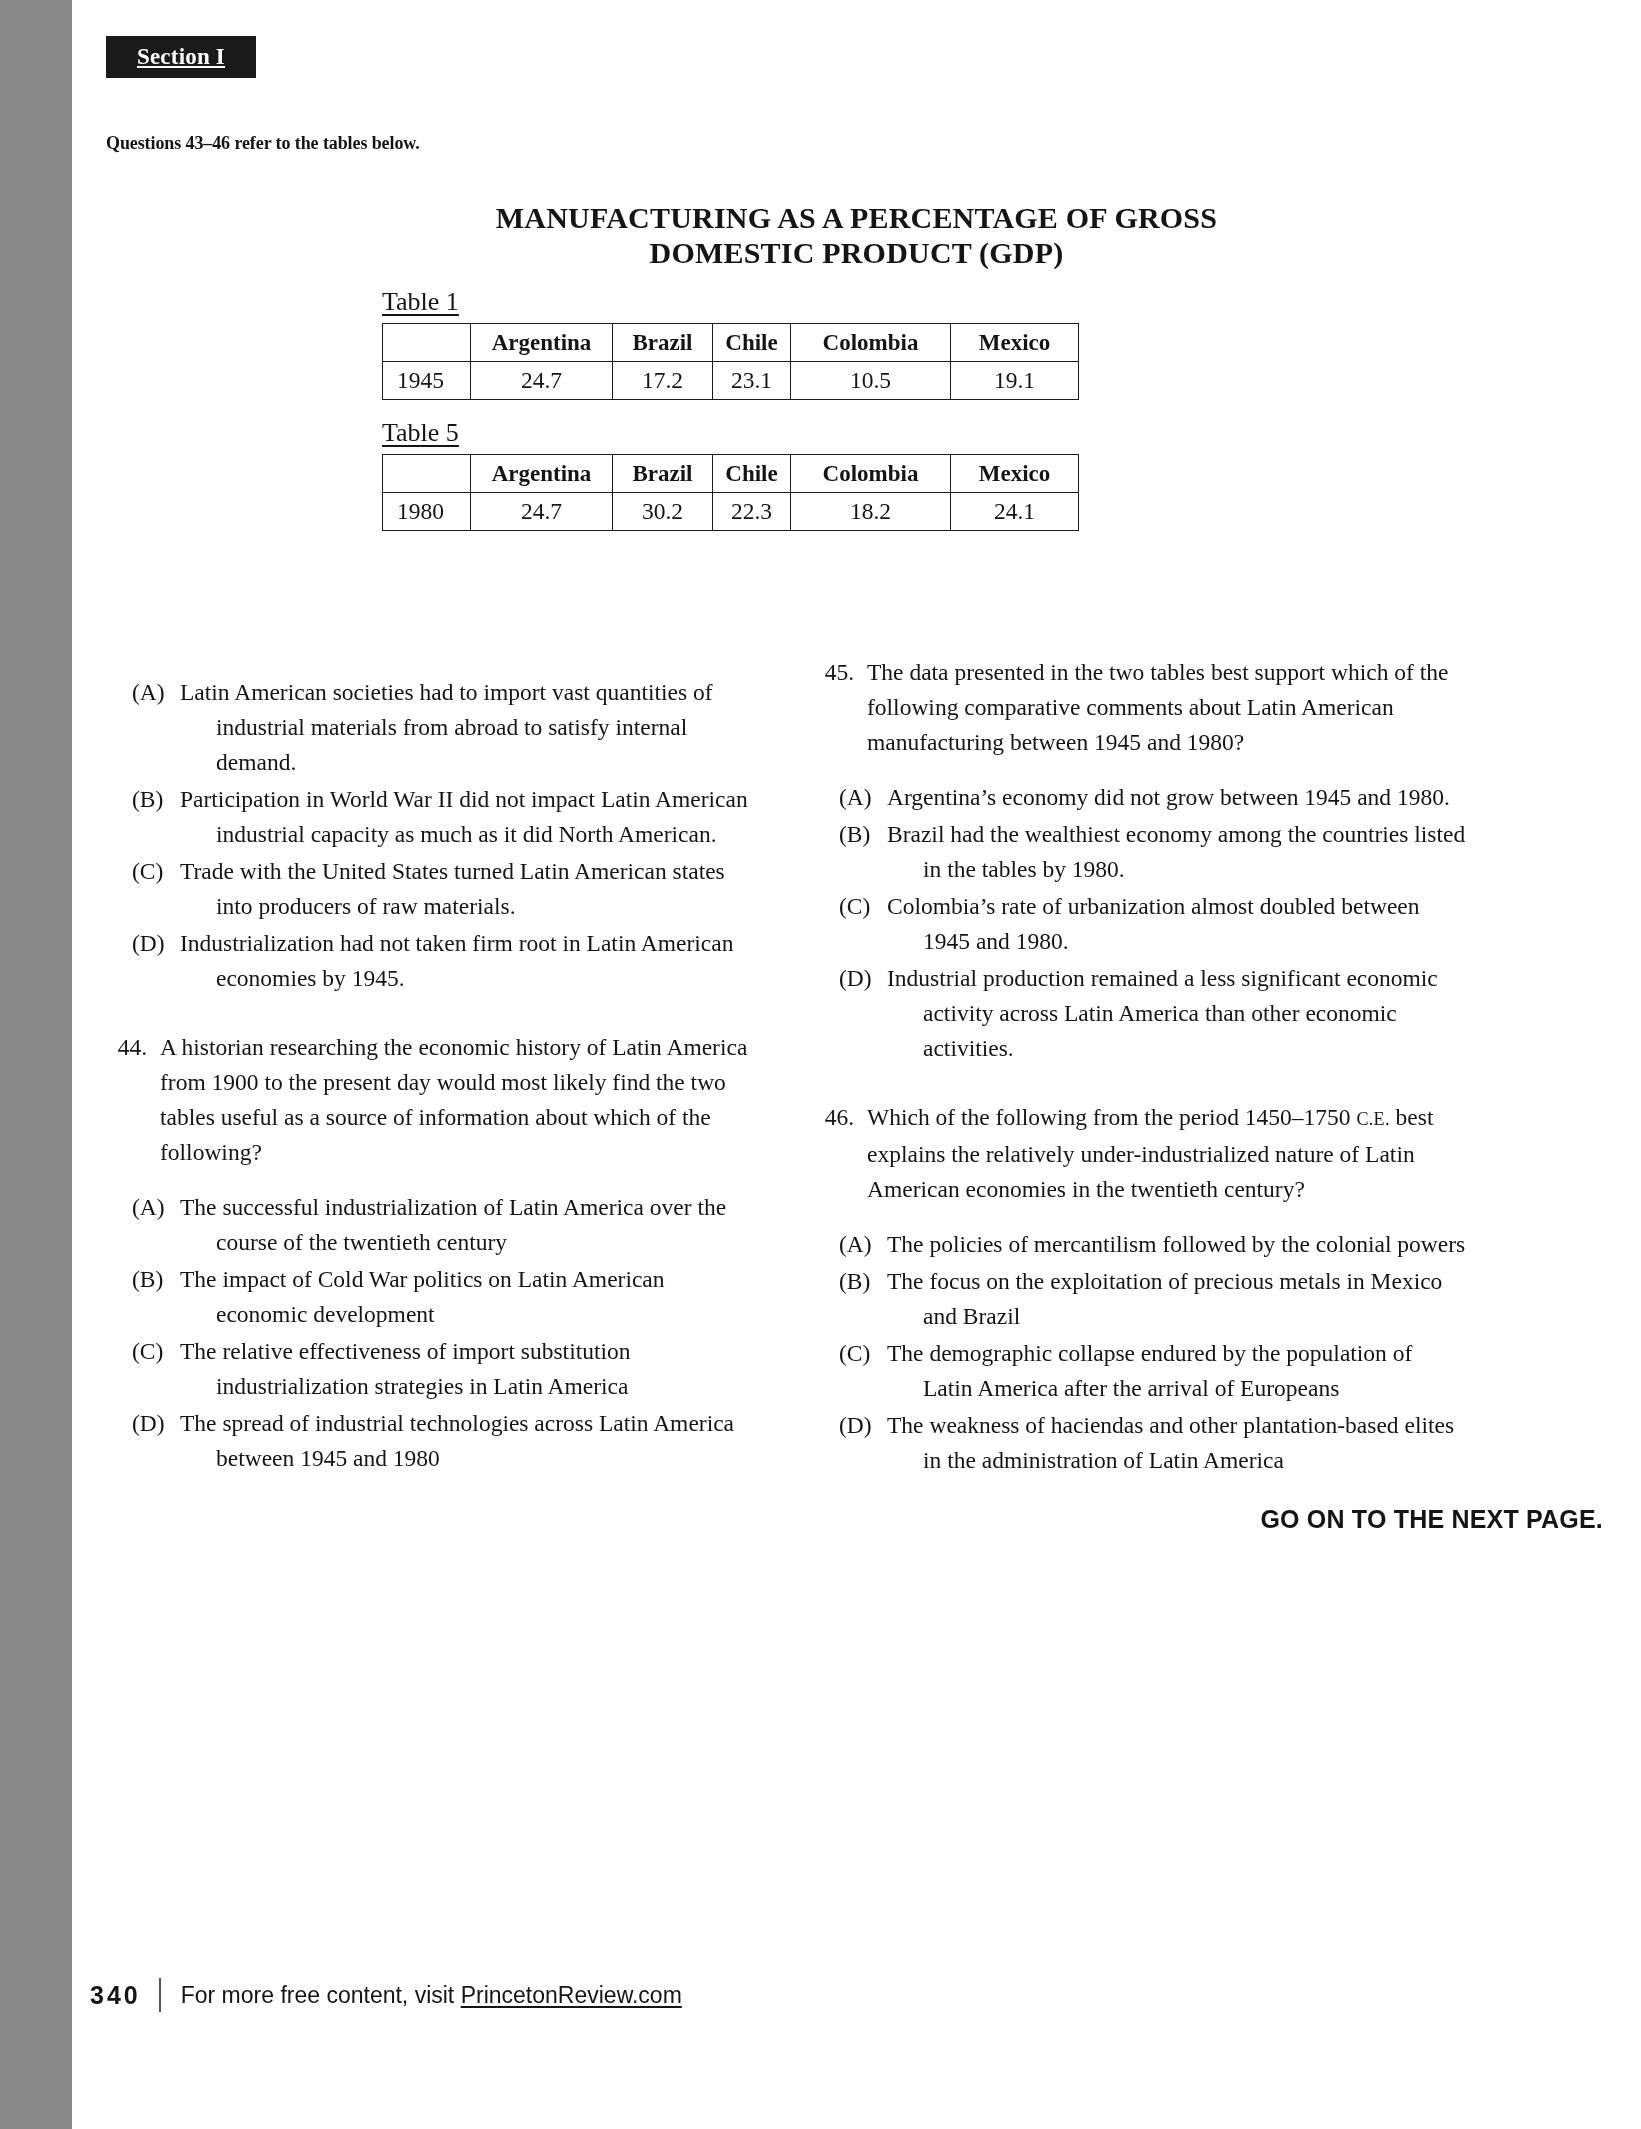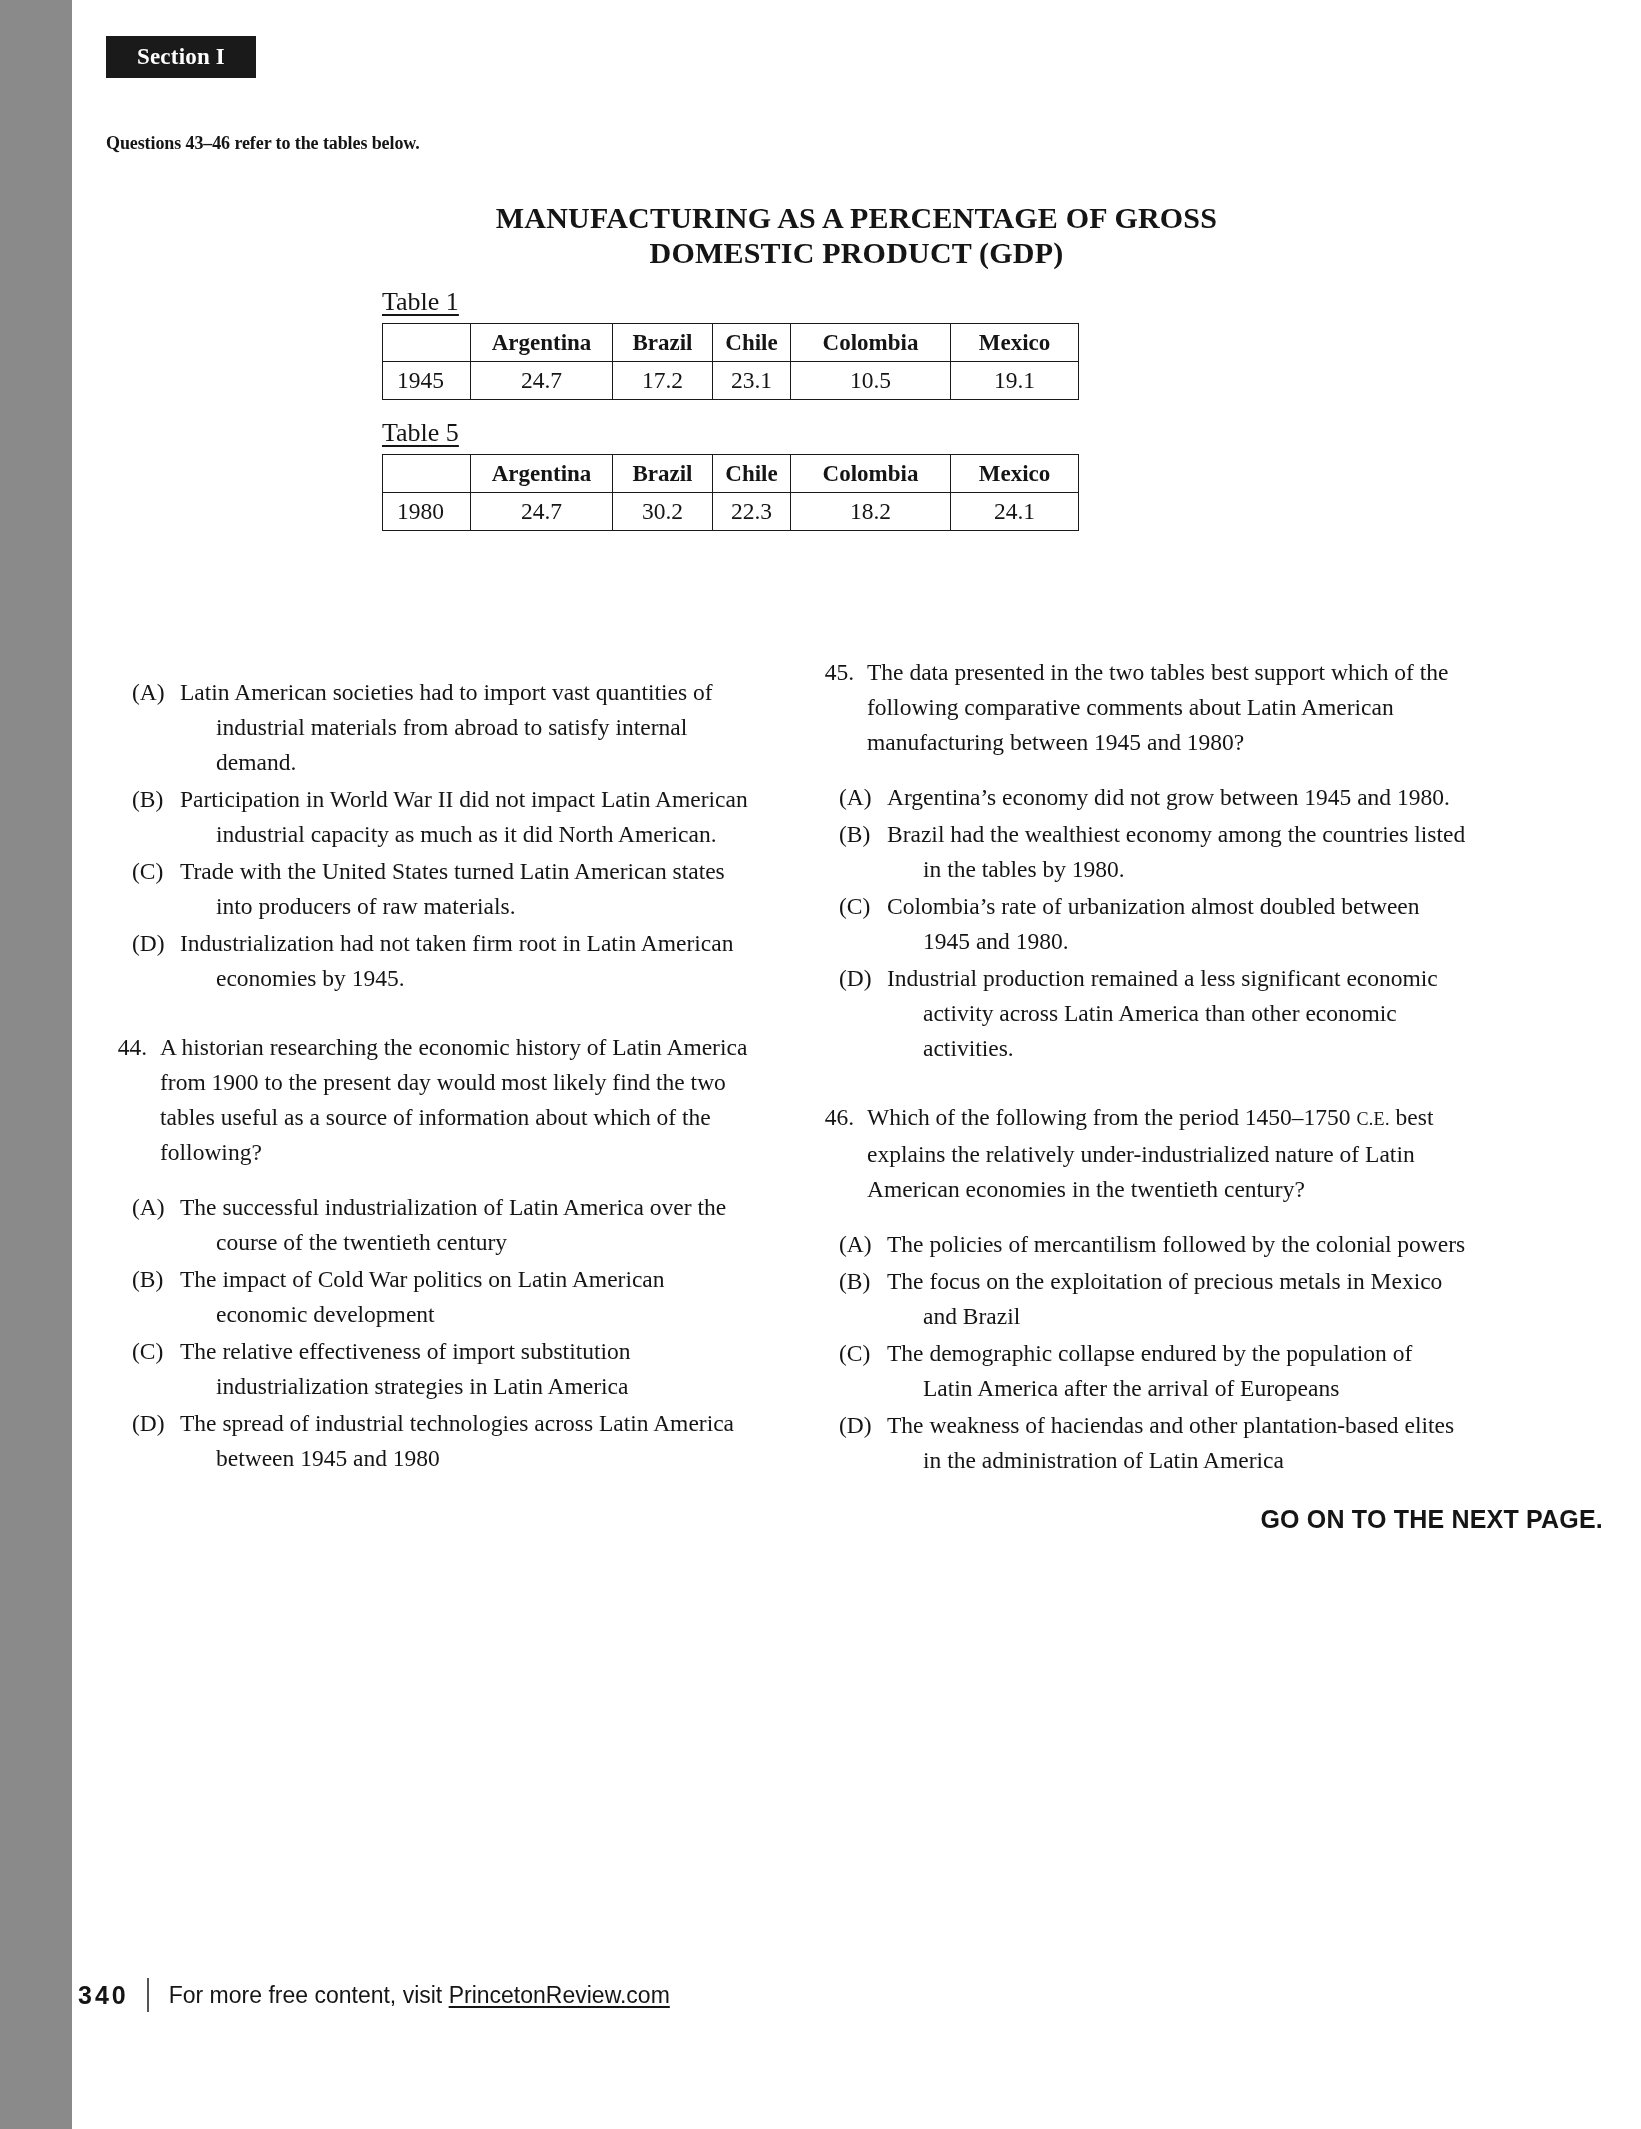--- a/index.html
+++ b/index.html
@@ -35,20 +35,21 @@
     left: 34px; top: 36px;
     width: 150px; height: 42px;
     background: #1a1a1a;
     color: #ffffff;
     font-weight: bold;
     font-size: 23px;
     display: flex;
     align-items: center;
     justify-content: center;
     letter-spacing: 0.2px;
+    text-decoration: underline;
   }
 
   
   .directions {
     position: absolute;
     left: 34px; top: 133px;
     font-size: 18px;
     font-weight: bold;
     letter-spacing: -0.1px;
   }
@@ -163,21 +164,21 @@
     height: 46px;
     display: flex;
     align-items: center;
     font-family: "Liberation Sans", "DejaVu Sans", sans-serif;
   }
   .page-num {
     font-weight: bold;
     font-size: 25px;
     letter-spacing: 3px;
     padding-right: 18px;
-    padding-left: 6px;
+    padding-left: 18px;
     text-align: right;
   }
   .foot-rule {
     width: 2px;
     height: 34px;
     background: #555;
     margin-right: 20px;
   }
   .foot-text { font-size: 23px; }
   .foot-text u { text-decoration: underline; text-underline-offset: 3px; }

